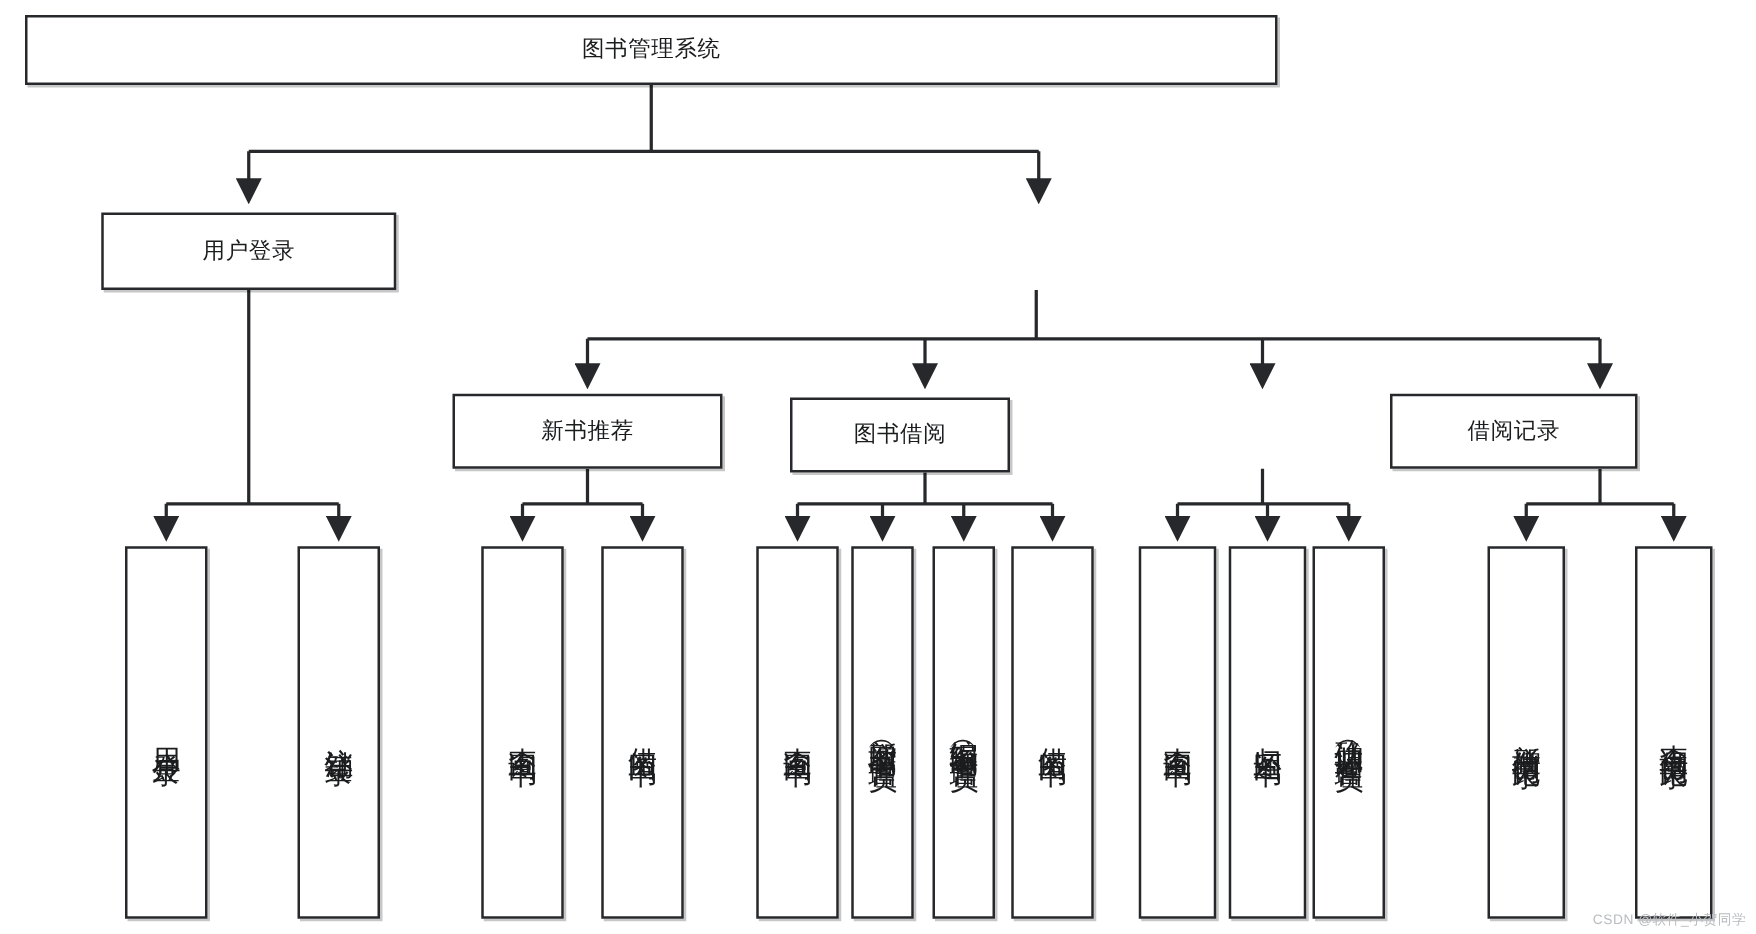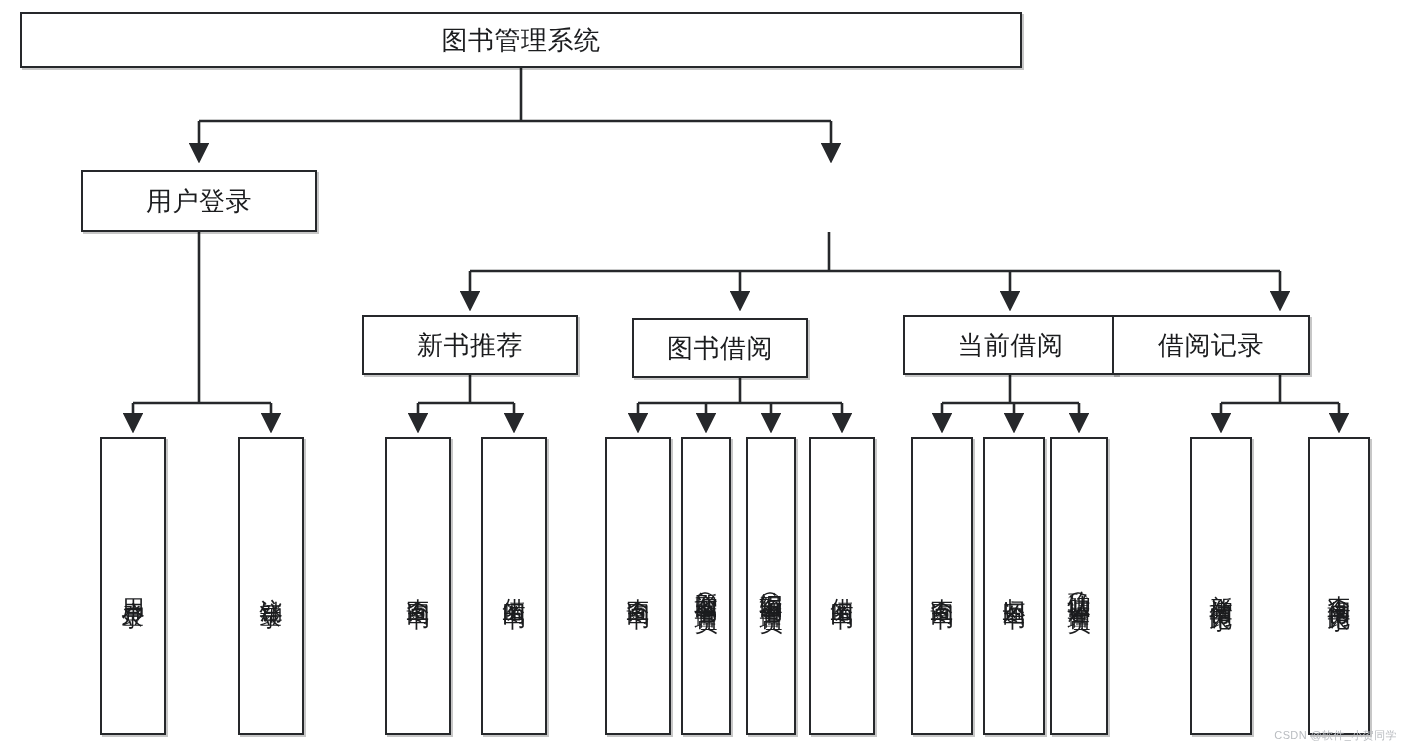--- a/index.html
+++ b/index.html
@@ -28,21 +28,21 @@
     position: absolute;
     box-sizing: border-box;
     background: #ffffff;
     border: 2px solid #26282b;
     display: flex;
     align-items: center;
     justify-content: center;
     box-shadow: 2px 2px 0 rgba(0,0,0,0.22);
   }
   .node-label-h {
-    font-size: 26px;
+    font-size: 18px;
     color: #1b1c1e;
     line-height: 1.1;
     letter-spacing: 0.5px;
     white-space: nowrap;
     font-family: "Liberation Sans", "DejaVu Sans", sans-serif;
   }
   .node-label-v {
     writing-mode: vertical-rl;
     text-orientation: upright;
     font-size: 23px;
@@ -130,23 +130,20 @@
   <div class="node-box" id="node-l2-0" style="left: 81px; top: 170px; width: 236px; height: 62px;">
     <span class="node-label-h">用户登录</span>
   </div>
 
   <div class="node-box" id="node-l3-0" style="left: 362px; top: 315px; width: 216px; height: 60px;">
     <span class="node-label-h">新书推荐</span>
   </div>
   <div class="node-box" id="node-l3-1" style="left: 632px; top: 318px; width: 176px; height: 60px;">
     <span class="node-label-h">图书借阅</span>
   </div>
-  <div class="node-box" id="node-l3-2" style="left: 903px; top: 315px; width: 215px; height: 60px;">
-    <span class="node-label-h">当前借阅</span>
-  </div>
   <div class="node-box" id="node-l3-3" style="left: 1112px; top: 315px; width: 198px; height: 60px;">
     <span class="node-label-h">借阅记录</span>
   </div>
 
   <div class="node-box leaf-box" id="leaf-0" style="left: 100px; top: 437px; width: 66px; height: 298px;">
     <span class="node-label-v">用户登录</span>
   </div>
   <div class="node-box leaf-box" id="leaf-1" style="left: 238px; top: 437px; width: 66px; height: 298px;">
     <span class="node-label-v">注销登录</span>
   </div>

